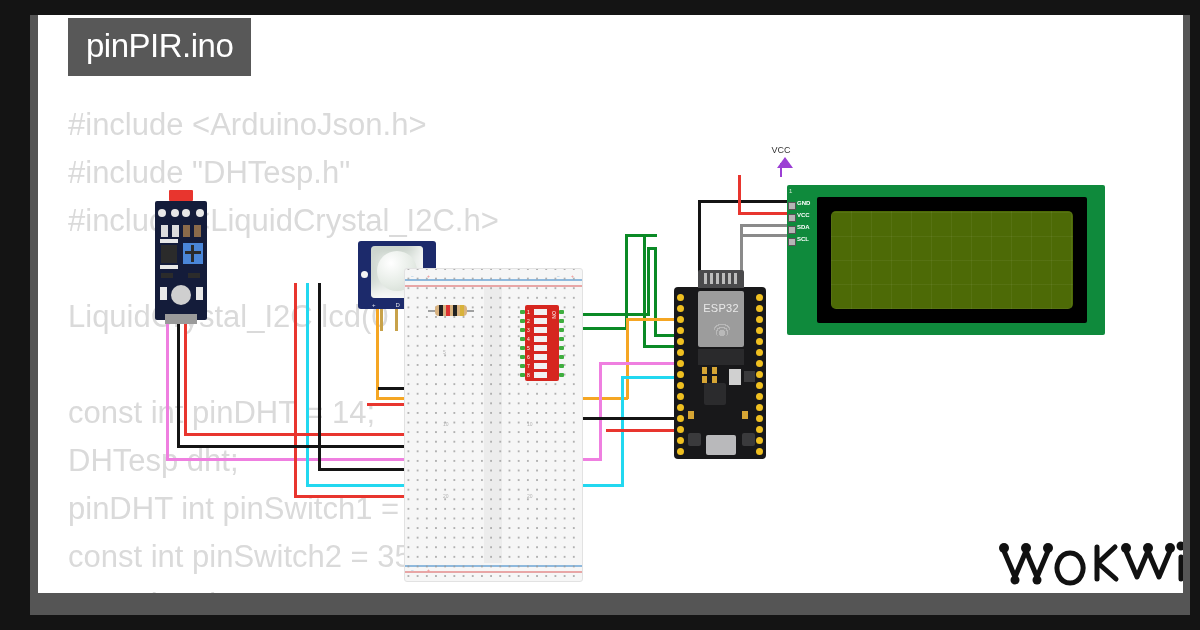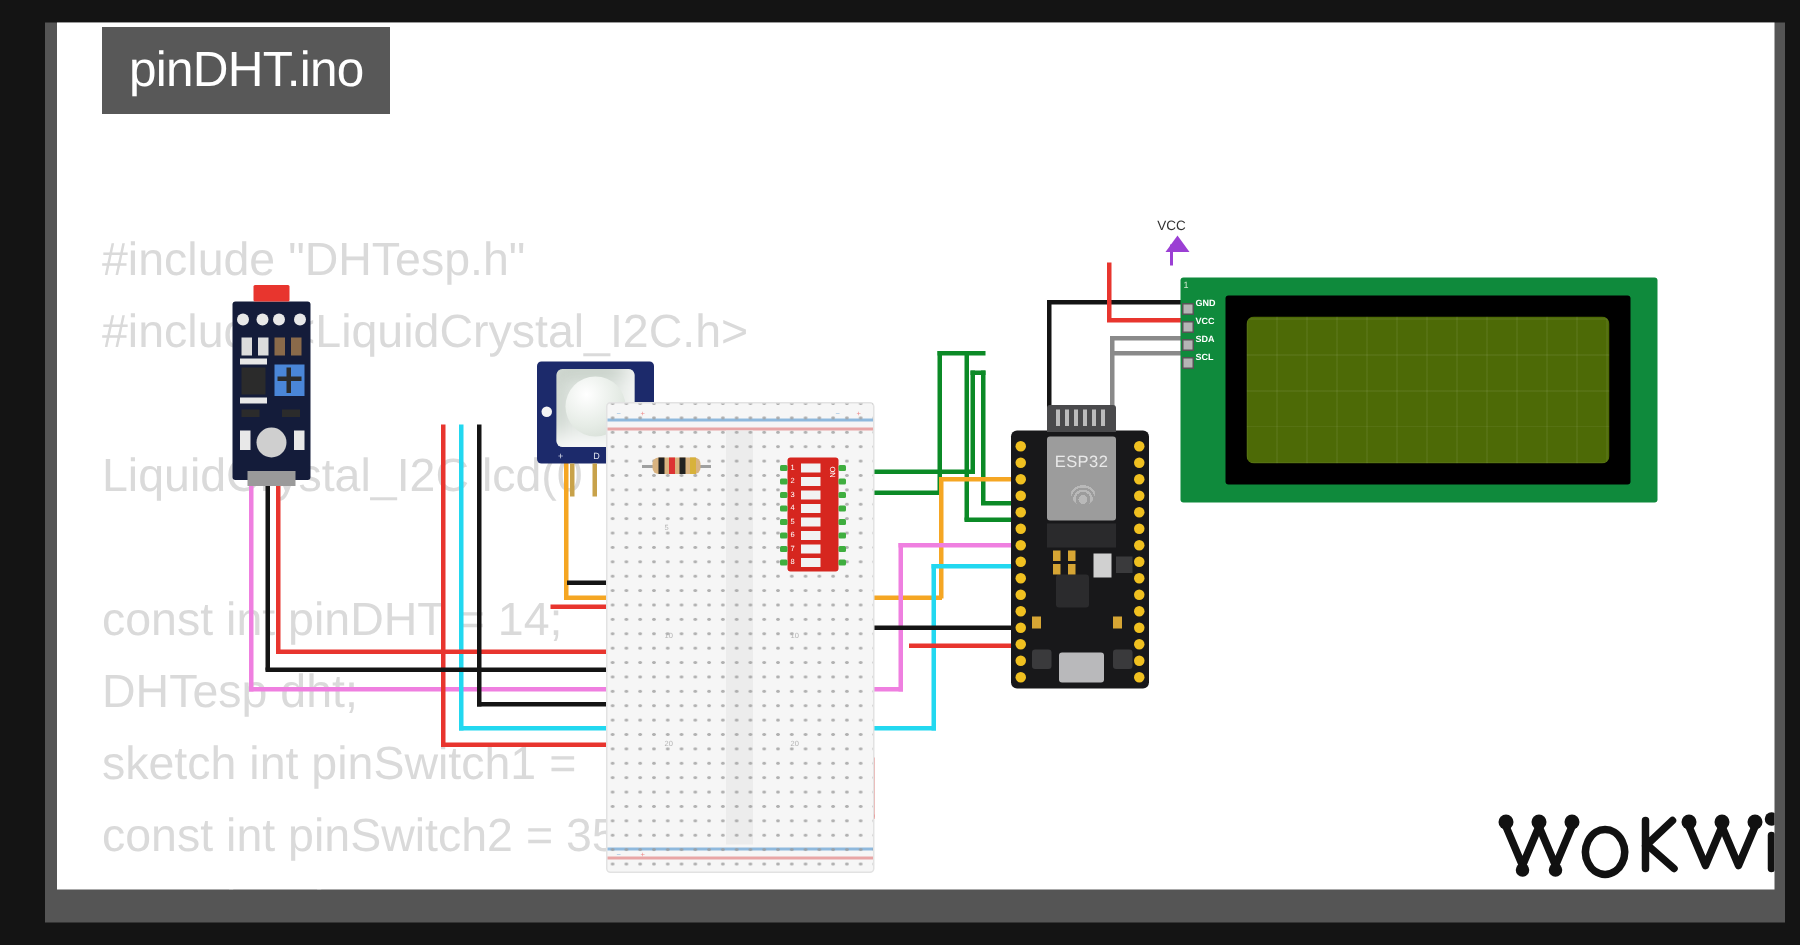--- a/index.html
+++ b/index.html
@@ -165,26 +165,27 @@
 </head>
 <body>
 
 <div id="root">
 
   <div class="frame-gray"></div>
 
   <div class="canvas">
 
     <div class="code-layer">
+      <div class="code-line" style="top:93px">#include &lt;ArduinoJson.h&gt;</div>
       <div class="code-line" style="top:141px">#include "DHTesp.h"</div>
       <div class="code-line" style="top:189px">#include &lt;LiquidCrystal_I2C.h&gt;</div>
       <div class="code-line" style="top:285px">LiquidCrystal_I2C lcd(0</div>
       <div class="code-line" style="top:381px">const int pinDHT = 14;</div>
       <div class="code-line" style="top:429px">DHTesp dht;</div>
-      <div class="code-line" style="top:477px">sketch int pinSwitch1 = </div>
+      <div class="code-line" style="top:477px">pinDHT int pinSwitch1 = </div>
       <div class="code-line" style="top:525px">const int pinSwitch2 = 35;</div>
       <div class="code-line" style="top:573px">const int pinPIR = 32;</div>
     </div>
 
     <div class="diagram">
 
       <div class="w wh" style="left:522px;top:298px;width:90px;background:#0b8a26;"></div>
       <div class="w wv" style="left:609px;top:232px;height:69px;background:#0b8a26;"></div>
       <div class="w wh" style="left:609px;top:232px;width:10px;background:#0b8a26;"></div>
       <div class="w wv" style="left:616px;top:232px;height:89px;background:#0b8a26;"></div>
@@ -451,16 +452,16 @@
           <circle cx="150" cy="15" r="5" fill="#111"></circle>
           <circle cx="172" cy="15" r="5" fill="#111"></circle>
           <circle cx="183" cy="13" r="4.5" fill="#111"></circle>
         </svg>
       </div>
 
     </div>
   </div>
 
   <div class="tab">
-    <span>pinDHT.ino</span>
+    <span>pinPIR.ino</span>
   </div>
 
 </div>
 
 </body></html>

